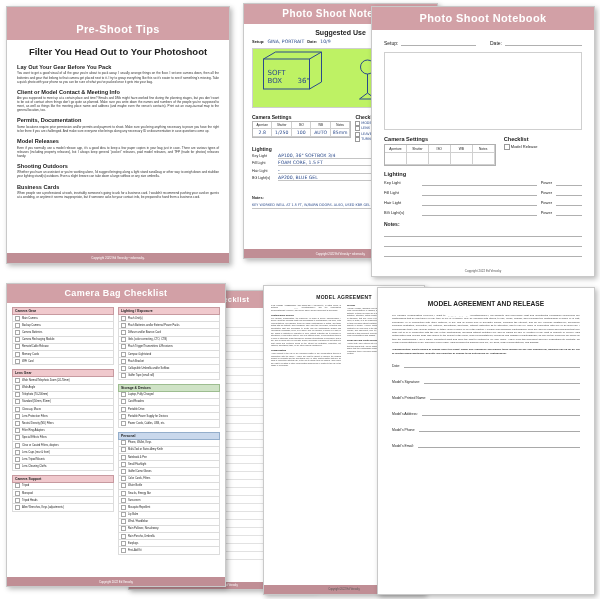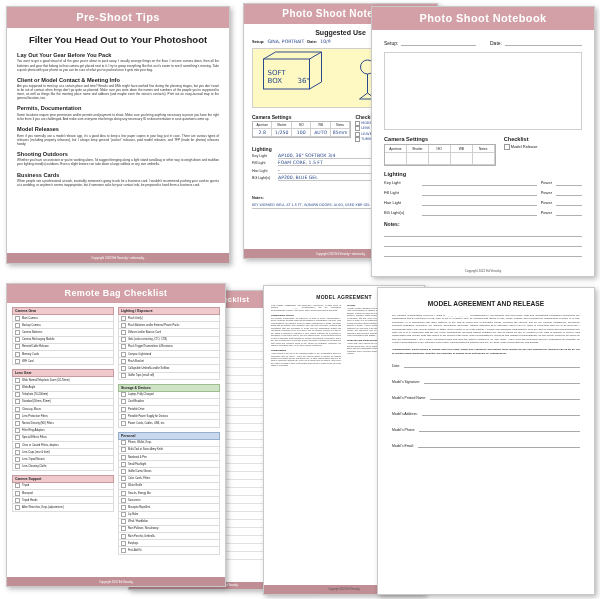--- a/index.html
+++ b/index.html
@@ -10,36 +10,36 @@
     color:#222;
   }
   .sheet{position:absolute;background:#fff;border:1px solid #c9c9c9;box-shadow:2px 2px 5px rgba(0,0,0,.28);overflow:hidden;}
   .hdr{background:#d2a0a6;color:#fff;text-align:center;font-weight:bold;letter-spacing:.4px;}
   .ftr{background:#c08e95;color:#fff;text-align:center;}
   .b{font-weight:bold;}
   .chk{display:inline-block;width:4px;height:4px;border:1px solid #9a9a9a;background:#fff;vertical-align:middle;}
 
   
   #s1{left:6px;top:6px;width:222px;height:256px;}
-  #s1 .hdr{font-size:11px;padding:4px 0 5px;}
+  #s1 .hdr{font-size:11px;padding:16px 0 5px;}
   #s1 .title{font-size:9.5px;font-weight:bold;text-align:center;margin:7px 8px 2px;line-height:1.15;}
   #s1 .tipwrap{padding:4px 10px 0;}
   #s1 .tip{margin-bottom:5px;}
   #s1 .tiph{font-size:5.6px;font-weight:bold;margin-bottom:1.5px;}
   #s1 .tipb{font-size:3.1px;line-height:1.32;color:#333;text-align:justify;}
   #s1 .ftr{position:absolute;left:0;right:0;bottom:0;font-size:3px;padding:3px 0;}
 
   
   #s2{left:243px;top:3px;width:193px;height:254px;}
   #s2 .hdr{font-size:10px;padding:4px 0 5px;}
   #s2 .sub{text-align:center;font-size:7px;font-weight:bold;margin:5px 0 3px;}
   #s2 .setup{display:flex;font-size:4px;padding:0 8px 2px;align-items:flex-end;gap:3px;}
   #s2 .setup .lbl{font-weight:bold;}
   #s2 .hand{font-family:"DejaVu Sans", sans-serif;color:#2b4a8b;font-size:4.6px;}
-  #s2 .sketch{margin:2px 8px 3px;height:58px;border:1px solid #cfcfcf;position:relative;background:#fef9c3;}
+  #s2 .sketch{margin:2px 8px 3px;height:58px;border:1px solid #cfcfcf;position:relative;background:#bef264;}
   #s2 .secth{font-size:5px;font-weight:bold;margin:3px 8px 1px;}
   #s2 .twocol{display:flex;gap:4px;padding:0 8px;}
   #s2 .tbl{border:1px solid #b9b9b9;font-size:3px;}
   #s2 .tbl .r{display:flex;}
   #s2 .tbl .c{border-right:1px solid #cfcfcf;border-bottom:1px solid #cfcfcf;padding:1px 0;text-align:center;flex:1;}
   #s2 .lightrow{display:flex;font-size:3.6px;padding:0 8px;gap:2px;align-items:center;margin-bottom:1.5px;}
   #s2 .ftr{position:absolute;left:0;right:0;bottom:0;font-size:2.8px;padding:2.5px 0;}
 
   
   #s3{left:371px;top:6px;width:222px;height:269px;}
@@ -405,21 +405,21 @@
         </div>
       <div class="cl">
           <span class="chk" style="width:3px;height:3px"></span>
         </div>
     </div>
   </div>
   <div class="ftr">Copyright 2022 Ed Verosky</div>
 </div>
 
 <div class="sheet" id="s5">
-  <div class="hdr">Remote Bag Checklist</div>
+  <div class="hdr">Camera Bag Checklist</div>
   <div class="cols">
 
     <div class="col">
 
       <div class="grp">
         <div class="gh">Camera Gear</div>
         <div class="it">
             <span class="box"></span>
             <span>Main Camera</span>
           </div>

